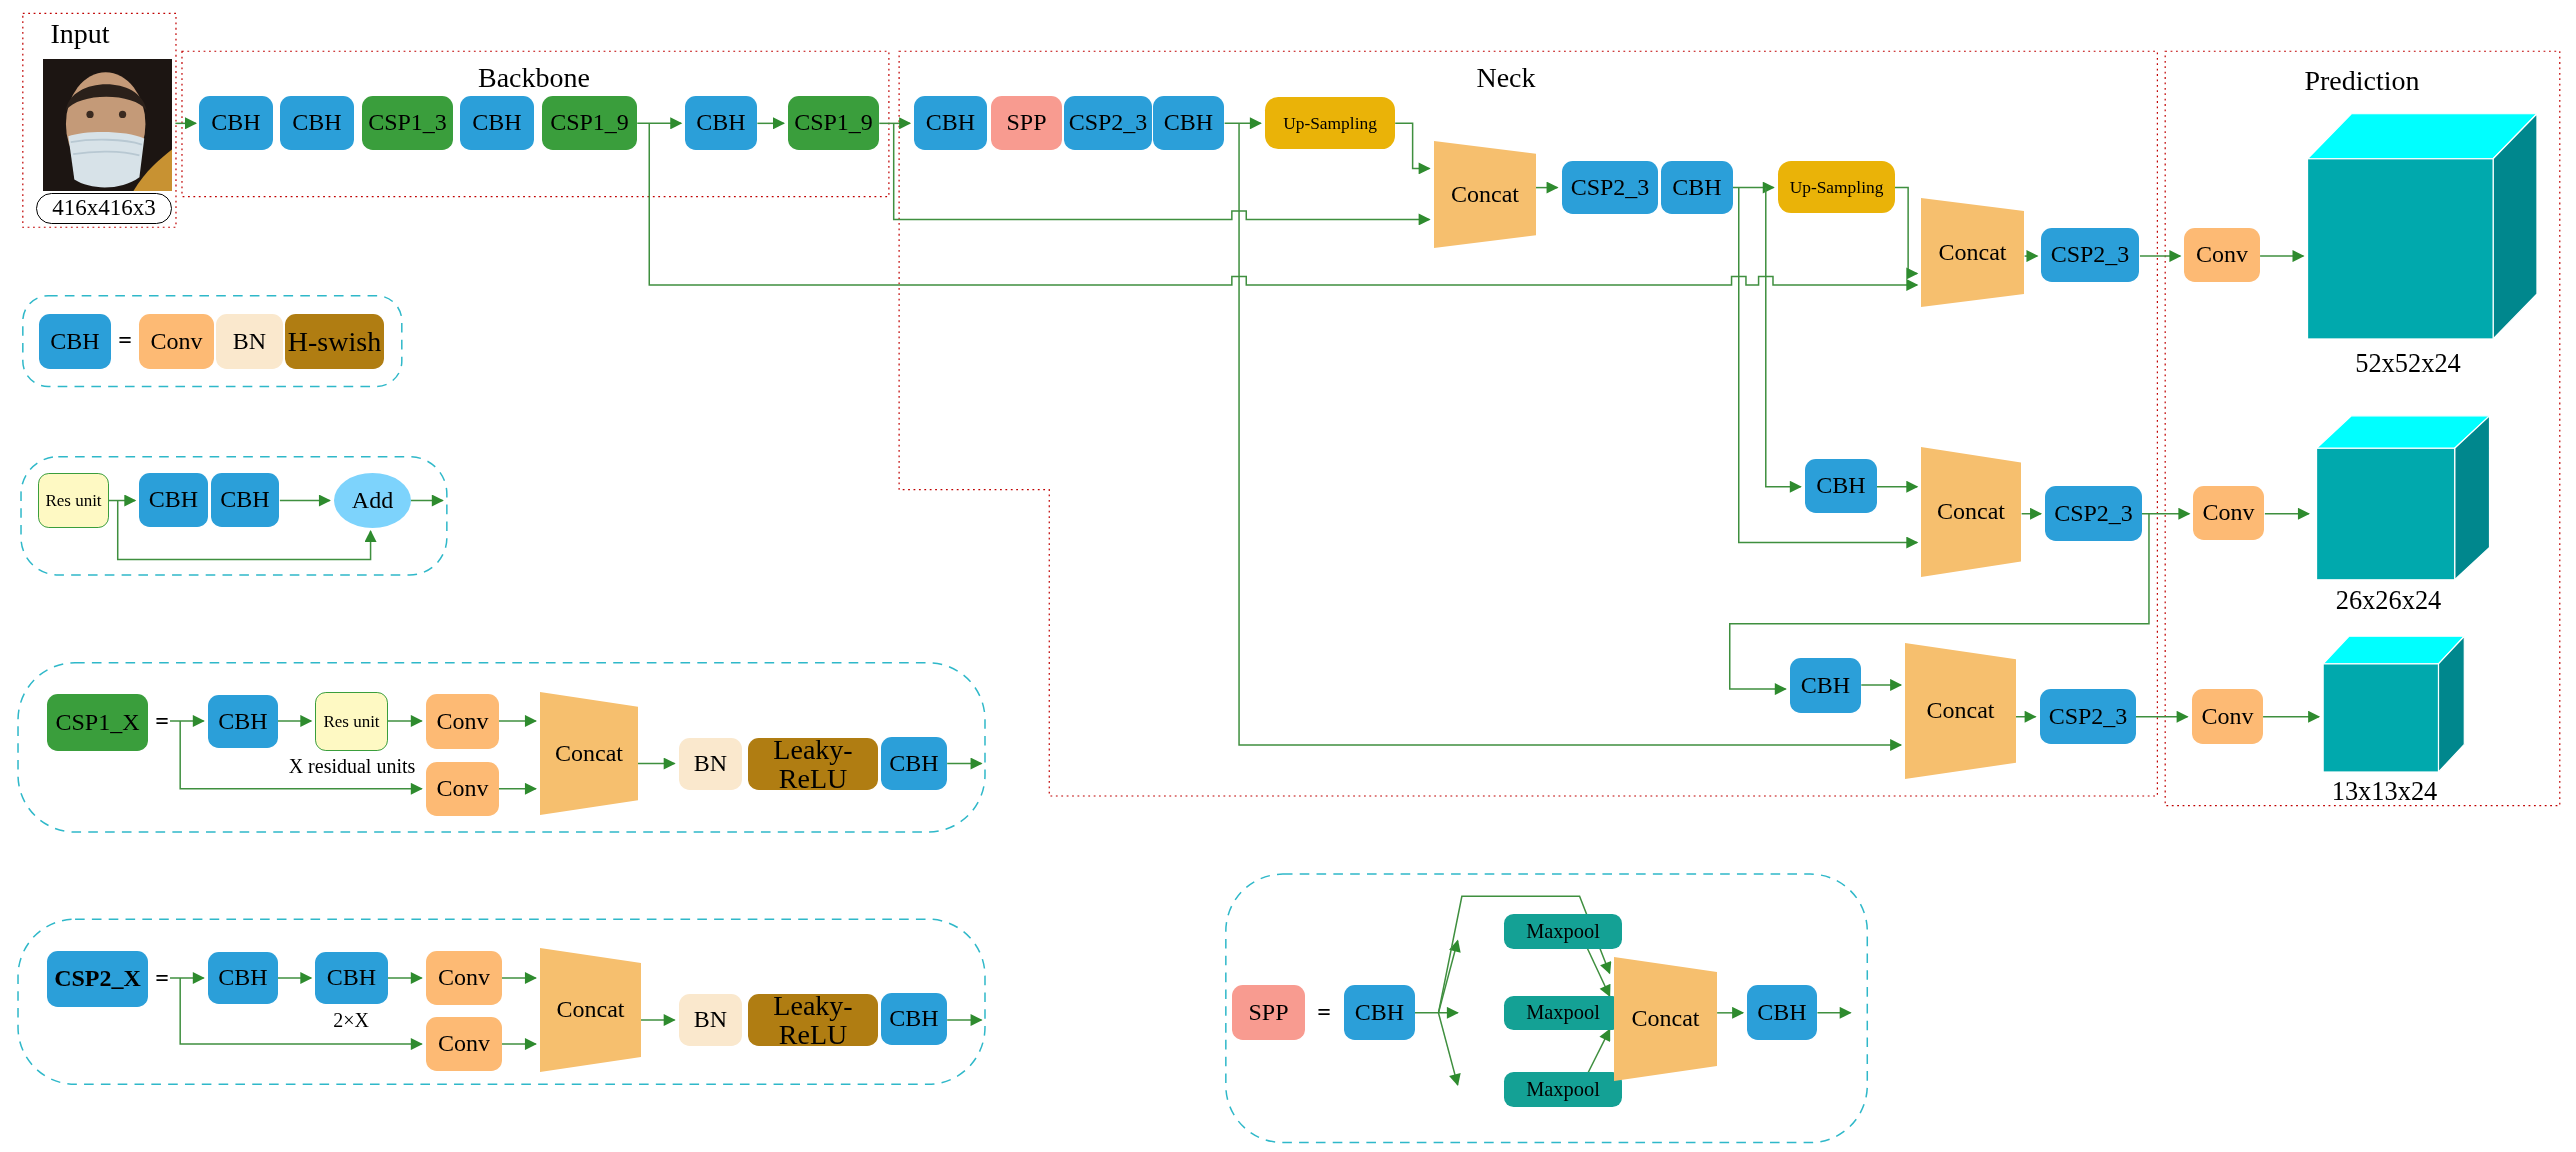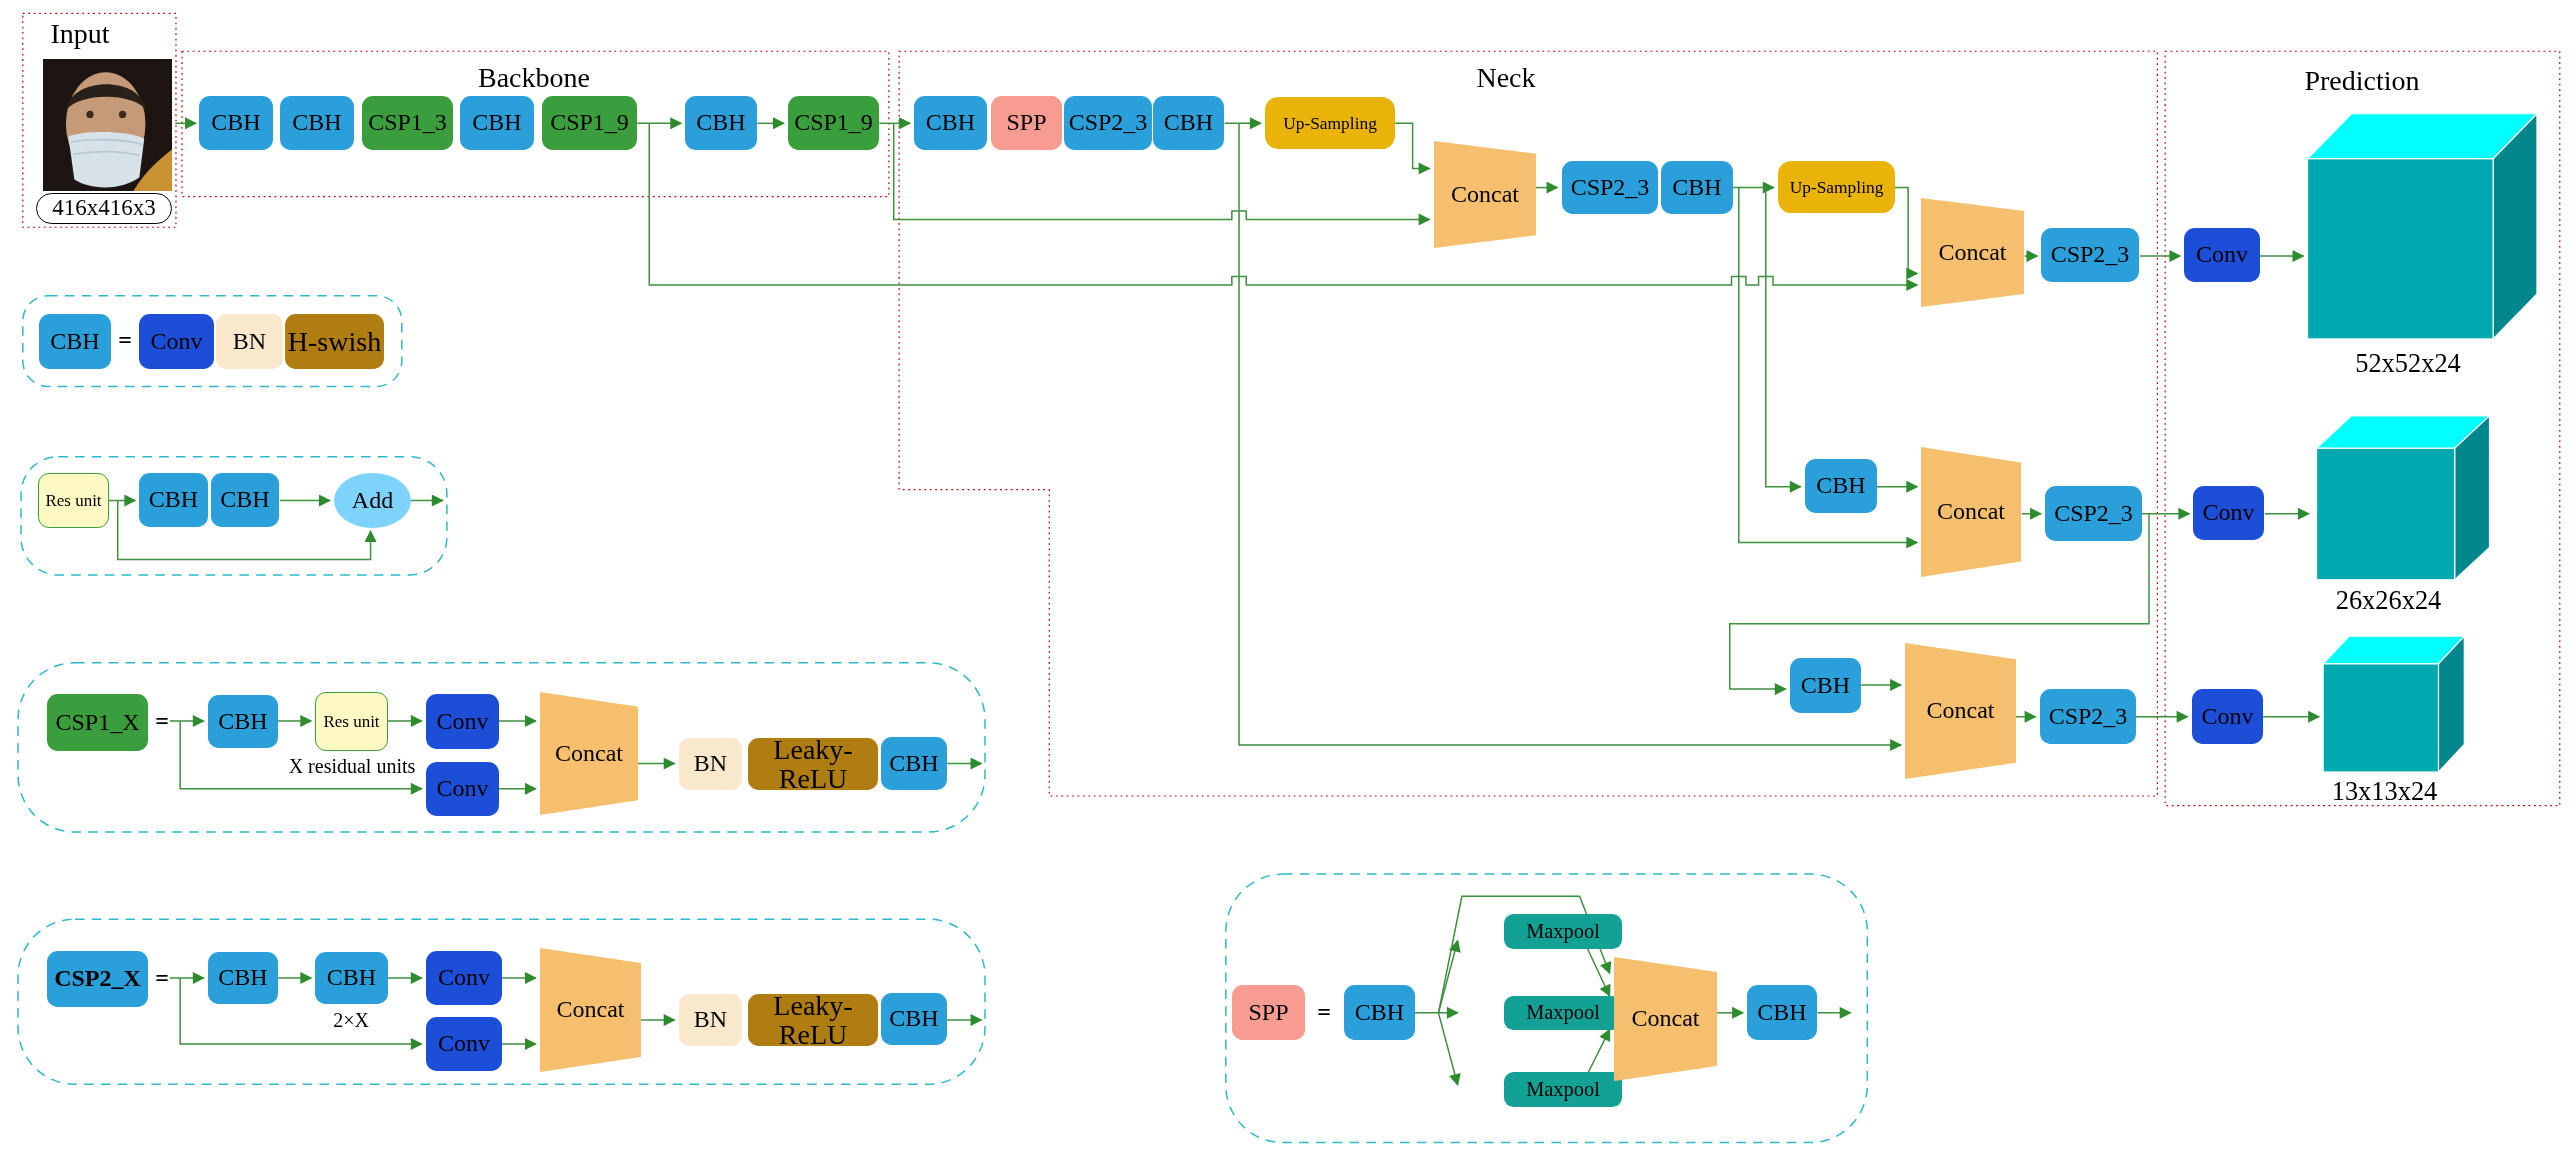--- a/index.html
+++ b/index.html
@@ -8,21 +8,21 @@
   #stage{position:absolute;left:0;top:0;width:2576px;height:1153px;}
   svg.layer{position:absolute;left:0;top:0;width:2576px;height:1153px;}
   
   .node{position:absolute;display:flex;align-items:center;justify-content:center;
         box-sizing:border-box;border-radius:10.8px;font-size:24px;color:#000;
         text-align:center;line-height:1.05;white-space:pre-line;z-index:5;}
   .blue{background:#2B9FD9;}
   .green{background:#3A9E3C;}
   .salmon{background:#F89B90;}
   .resunit{background:#fef9c3;border:1.8px solid #3A9E3C;font-size:17px;}
-  .conv{background:#1d4ed8;}
+  .conv{background:#fdba74;}
   .cream{background:#FAE8CD;}
   .gold{background:#B07D12;font-size:28px;}
   .up{background:#eab308;font-size:17.4px;border-radius:13.2px;}
   .max{background:#14A195;font-size:20.4px;border-radius:9.6px;margin-left:42px;}
   .concat{background:#F6BF6E;border-radius:0;
           clip-path:polygon(0 0,100% 12%,100% 88%,0 100%);}
   .add{background:#7dd3fc;border-radius:50%;}
   .eq{background:none;font-weight:bold;font-size:24px;}
   .note{background:none;font-size:20px;}
   .title{background:none;font-size:28px;}

